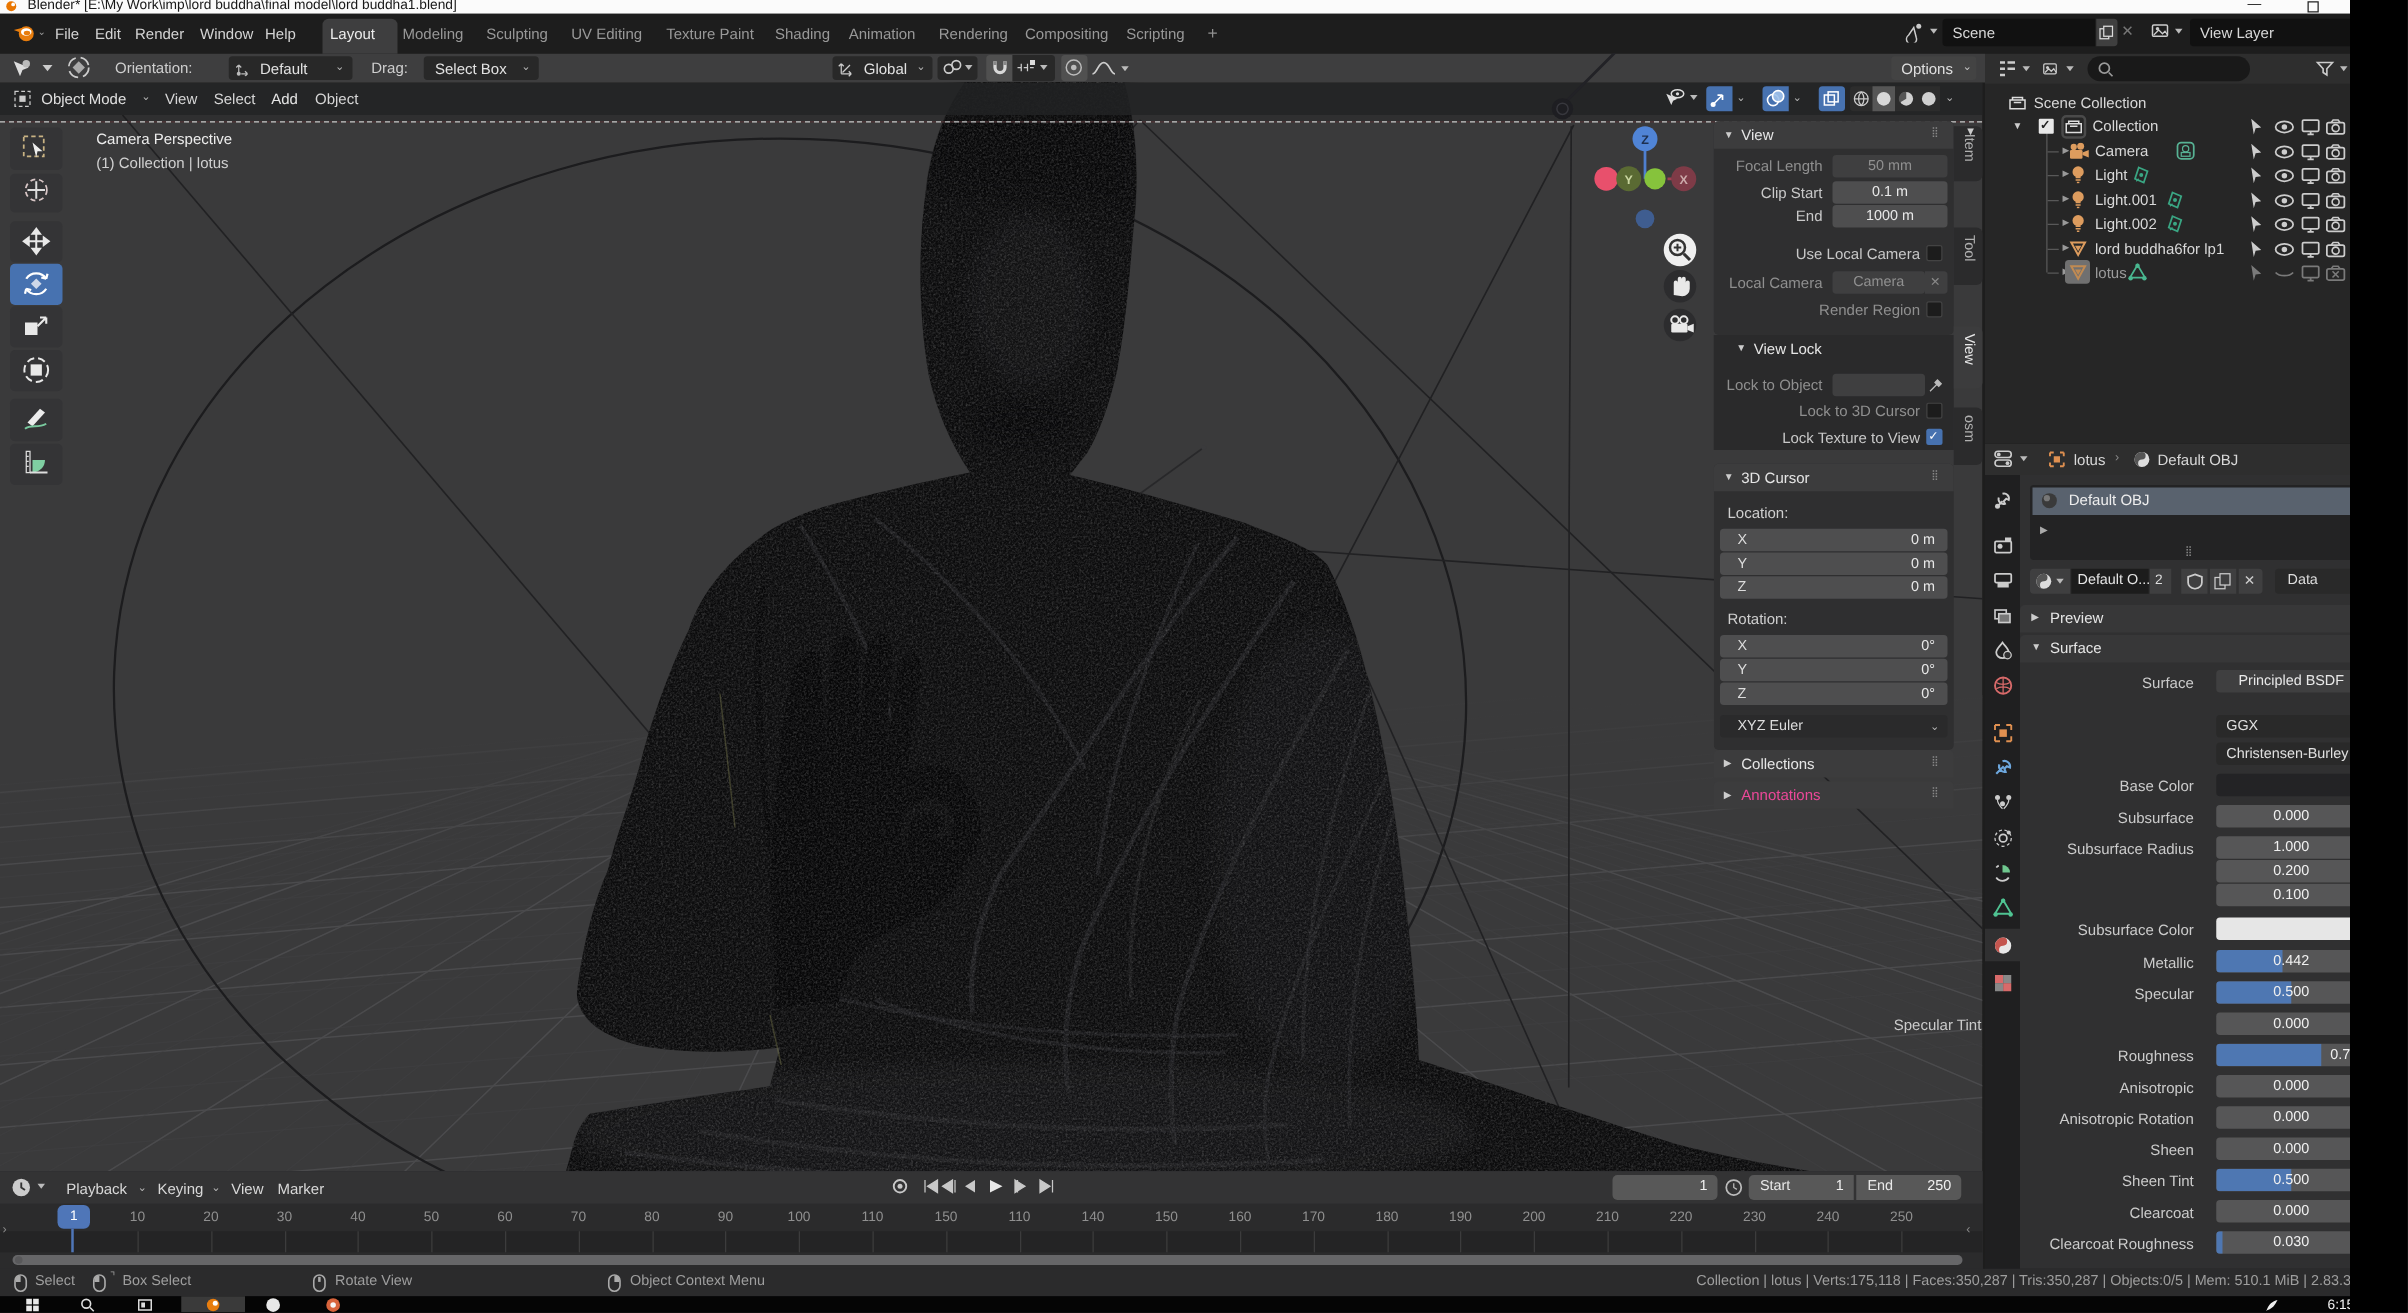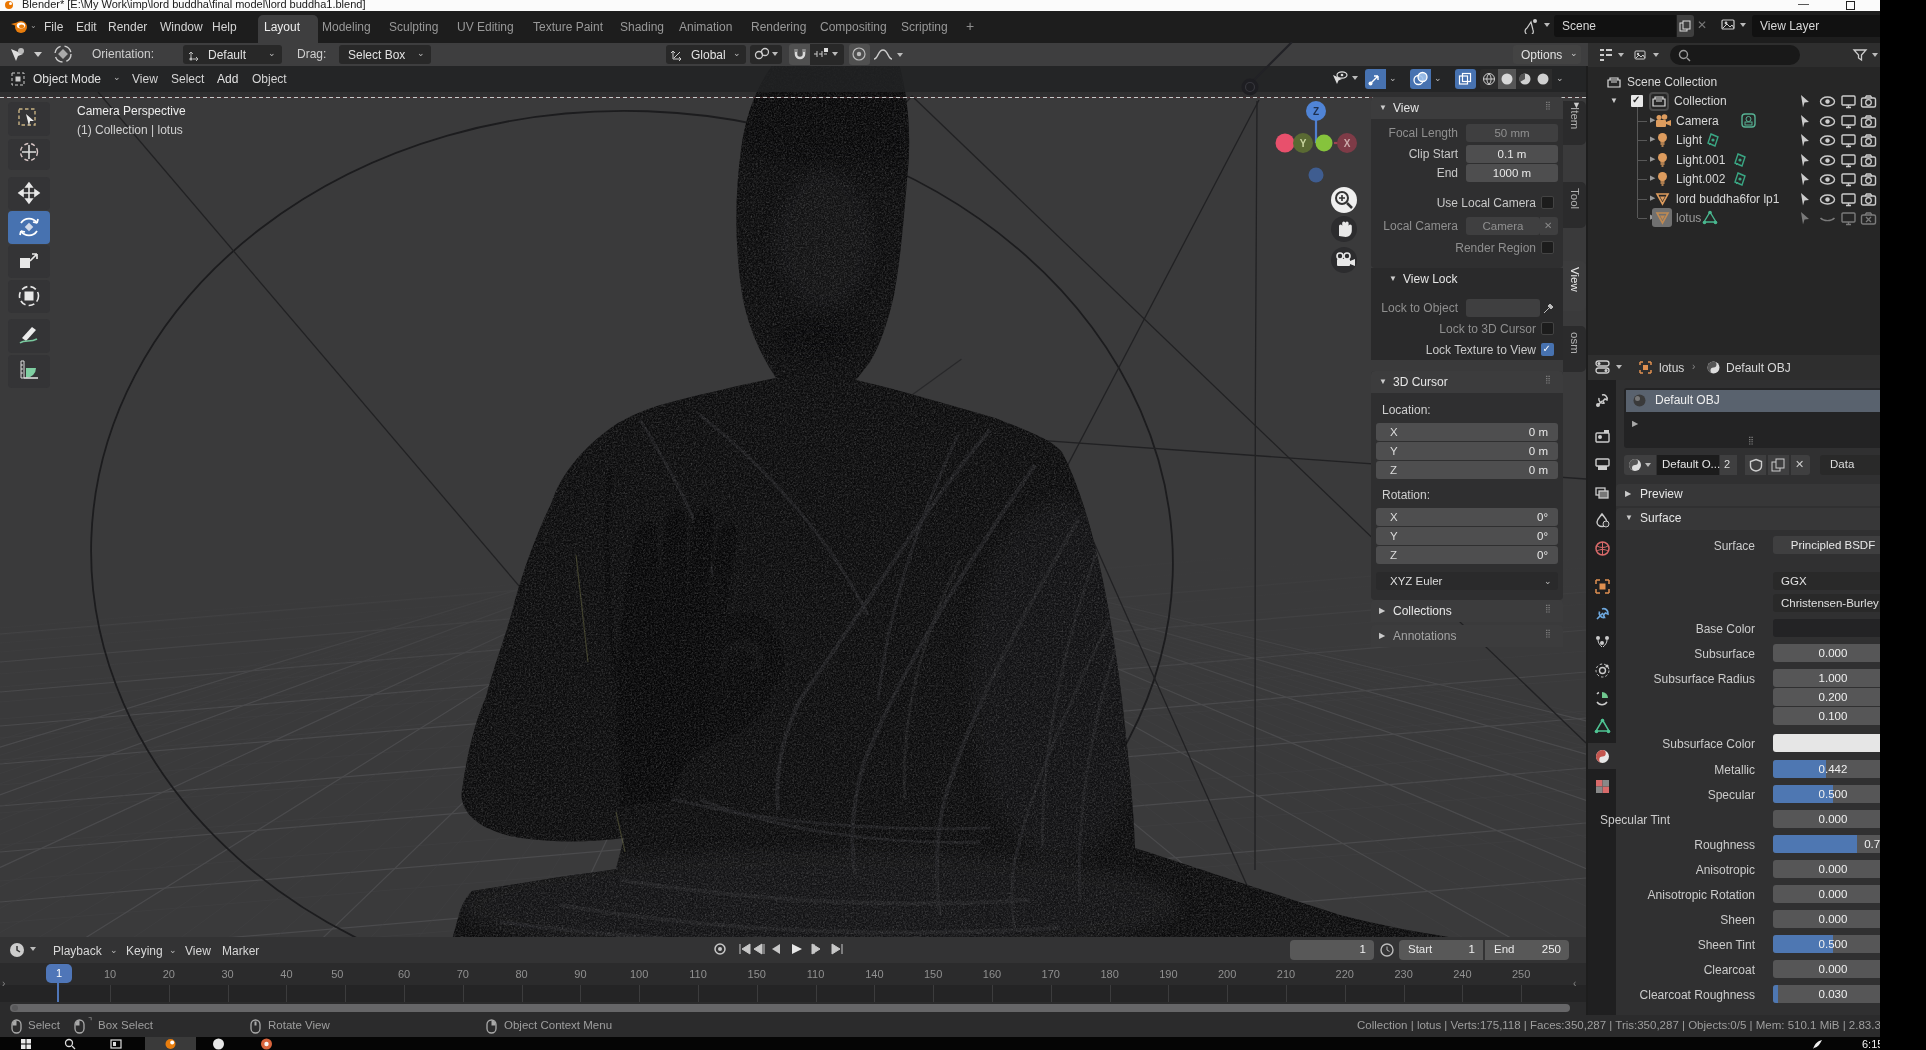--- a/index.html
+++ b/index.html
@@ -517,21 +517,21 @@
 <div class="abs" style="left:1376px;top:572px;width:182px;height:18px;background:#2a2a2b;border-radius:3px"></div>
 <div class="txt" style="left:1376px;top:575px;width:182px;text-align:center;font-size:11.5px;color:;box-sizing:border-box"></div>
 <div class="txt" style="left:1390px;top:575px;font-size:11.5px;color:#dcdcdc">XYZ Euler</div>
 <div class="txt" style="left:1544px;top:576px;font-size:9px;color:#bbb">⌄</div>
 <div class="abs" style="left:1371px;top:600px;width:192px;height:22px;background:#3c3c3d;border-radius:4px 4px 0 0"></div>
 <div class="txt" style="left:1379px;top:606px;font-size:8px;color:#ccc">▶</div>
 <div class="txt" style="left:1393px;top:604px;font-size:12px;color:#e6e6e6">Collections</div>
 <div class="txt" style="left:1545px;top:604px;font-size:8px;color:#888;letter-spacing:1px">⣿</div>
 <div class="abs" style="left:1371px;top:625px;width:192px;height:22px;background:#3c3c3d;border-radius:4px 4px 0 0"></div>
 <div class="txt" style="left:1379px;top:631px;font-size:8px;color:#ccc">▶</div>
-<div class="txt" style="left:1393px;top:629px;font-size:12px;color:#a3a3a3">Annotations</div>
+<div class="txt" style="left:1393px;top:629px;font-size:12px;color:#ec4899">Annotations</div>
 <div class="txt" style="left:1545px;top:629px;font-size:8px;color:#888;letter-spacing:1px">⣿</div>
 <div class="abs" style="left:1563px;top:101px;width:23px;height:44px;background:#2b2b2c;border-radius:0 5px 5px 0"></div>
 <div class="vtxt" style="left:1581px;top:107px;font-size:11.5px;color:#b0b0b0">Item</div>
 <div class="abs" style="left:1563px;top:182px;width:23px;height:46px;background:#2b2b2c;border-radius:0 5px 5px 0"></div>
 <div class="vtxt" style="left:1581px;top:188px;font-size:11.5px;color:#b0b0b0">Tool</div>
 <div class="abs" style="left:1563px;top:261px;width:23px;height:50px;background:#3c3c3d;border-radius:0 5px 5px 0"></div>
 <div class="vtxt" style="left:1581px;top:267px;font-size:11.5px;color:#e8e8e8">View</div>
 <div class="abs" style="left:1563px;top:326px;width:23px;height:46px;background:#2b2b2c;border-radius:0 5px 5px 0"></div>
 <div class="vtxt" style="left:1581px;top:332px;font-size:11.5px;color:#b0b0b0">osm</div>
 <div class="txt" style="left:1572px;top:100px;font-size:9px;color:#ccc;">▼</div>
@@ -940,21 +940,21 @@
     </div>
 <div class="abs" style="left:1897px;top:760px;width:16px;height:18px;background:#3a3a3b;border-radius:3px"></div>
 <div class="abs" style="left:1901.5px;top:765px;width:7px;height:7px;border:1.5px solid #999;border-radius:50%;box-sizing:border-box"></div>
 <div class="txt" style="left:1515px;top:788px;width:240px;text-align:right;font-size:12px;color:#cbcbcb">Specular</div>
 <div class="abs" style="left:1773px;top:785px;width:120px;height:18px;background:#565657;border-radius:3px;overflow:hidden">
       <div style="position:absolute;left:0;top:0;width:60px;height:18px;background:#4e77b2"></div>
       <div style="position:absolute;left:0;top:3px;width:120px;text-align:center;font-size:11.5px;color:#f0f0f0">0.500</div>
     </div>
 <div class="abs" style="left:1897px;top:785px;width:16px;height:18px;background:#3a3a3b;border-radius:3px"></div>
 <div class="abs" style="left:1901.5px;top:790px;width:7px;height:7px;border:1.5px solid #999;border-radius:50%;box-sizing:border-box"></div>
-<div class="txt" style="left:1515px;top:813px;width:240px;text-align:center;font-size:12px;color:#cbcbcb">Specular Tint</div>
+<div class="txt" style="left:1515px;top:813px;width:240px;text-align:left;font-size:12px;color:#cbcbcb">Specular Tint</div>
 <div class="abs" style="left:1773px;top:810px;width:120px;height:18px;background:#565657;border-radius:3px;overflow:hidden">
       <div style="position:absolute;left:0;top:3px;width:120px;text-align:center;font-size:11.5px;color:#f0f0f0">0.000</div>
     </div>
 <div class="abs" style="left:1897px;top:810px;width:16px;height:18px;background:#3a3a3b;border-radius:3px"></div>
 <div class="abs" style="left:1901.5px;top:815px;width:7px;height:7px;border:1.5px solid #999;border-radius:50%;box-sizing:border-box"></div>
 <div class="txt" style="left:1515px;top:838px;width:240px;text-align:right;font-size:12px;color:#cbcbcb">Roughness</div>
 <div class="abs" style="left:1773px;top:835px;width:120px;height:18px;background:#565657;border-radius:3px;overflow:hidden">
       <div style="position:absolute;left:0;top:0;width:84px;height:18px;background:#4e77b2"></div>
       <div style="position:absolute;left:0;top:3px;width:120px;text-align:right;font-size:11.5px;color:#f0f0f0">0.700</div>
     </div>
@@ -1036,21 +1036,21 @@
 <div class="abs" style="left:0;top:963px;width:1586px;height:39px;background:#2b2b2c"></div>
 <div class="abs" style="left:0;top:985px;width:1586px;height:17px;background:#242425"></div>
 <div class="txt" style="left:96.0px;top:968px;width:28px;text-align:center;font-size:11px;color:#909090">10</div>
 <div class="abs" style="left:110px;top:985px;width:1px;height:17px;background:#3c3c3d"></div>
 <div class="txt" style="left:154.8px;top:968px;width:28px;text-align:center;font-size:11px;color:#909090">20</div>
 <div class="abs" style="left:169px;top:985px;width:1px;height:17px;background:#3c3c3d"></div>
 <div class="txt" style="left:213.60000000000002px;top:968px;width:28px;text-align:center;font-size:11px;color:#909090">30</div>
 <div class="abs" style="left:228px;top:985px;width:1px;height:17px;background:#3c3c3d"></div>
 <div class="txt" style="left:272.4px;top:968px;width:28px;text-align:center;font-size:11px;color:#909090">40</div>
 <div class="abs" style="left:286px;top:985px;width:1px;height:17px;background:#3c3c3d"></div>
-<div class="txt" style="left:331.2px;top:968px;width:28px;font-size:11px;color:#909090">50</div>
+<div class="txt" style="left:331.2px;top:968px;width:28px;text-align:center;font-size:11px;color:#909090">50</div>
 <div class="abs" style="left:345px;top:985px;width:1px;height:17px;background:#3c3c3d"></div>
 <div class="txt" style="left:390.0px;top:968px;width:28px;text-align:center;font-size:11px;color:#909090">60</div>
 <div class="abs" style="left:404px;top:985px;width:1px;height:17px;background:#3c3c3d"></div>
 <div class="txt" style="left:448.79999999999995px;top:968px;width:28px;text-align:center;font-size:11px;color:#909090">70</div>
 <div class="abs" style="left:463px;top:985px;width:1px;height:17px;background:#3c3c3d"></div>
 <div class="txt" style="left:507.6px;top:968px;width:28px;text-align:center;font-size:11px;color:#909090">80</div>
 <div class="abs" style="left:522px;top:985px;width:1px;height:17px;background:#3c3c3d"></div>
 <div class="txt" style="left:566.4000000000001px;top:968px;width:28px;text-align:center;font-size:11px;color:#909090">90</div>
 <div class="abs" style="left:580px;top:985px;width:1px;height:17px;background:#3c3c3d"></div>
 <div class="txt" style="left:625.2px;top:968px;width:28px;text-align:center;font-size:11px;color:#909090">100</div>

